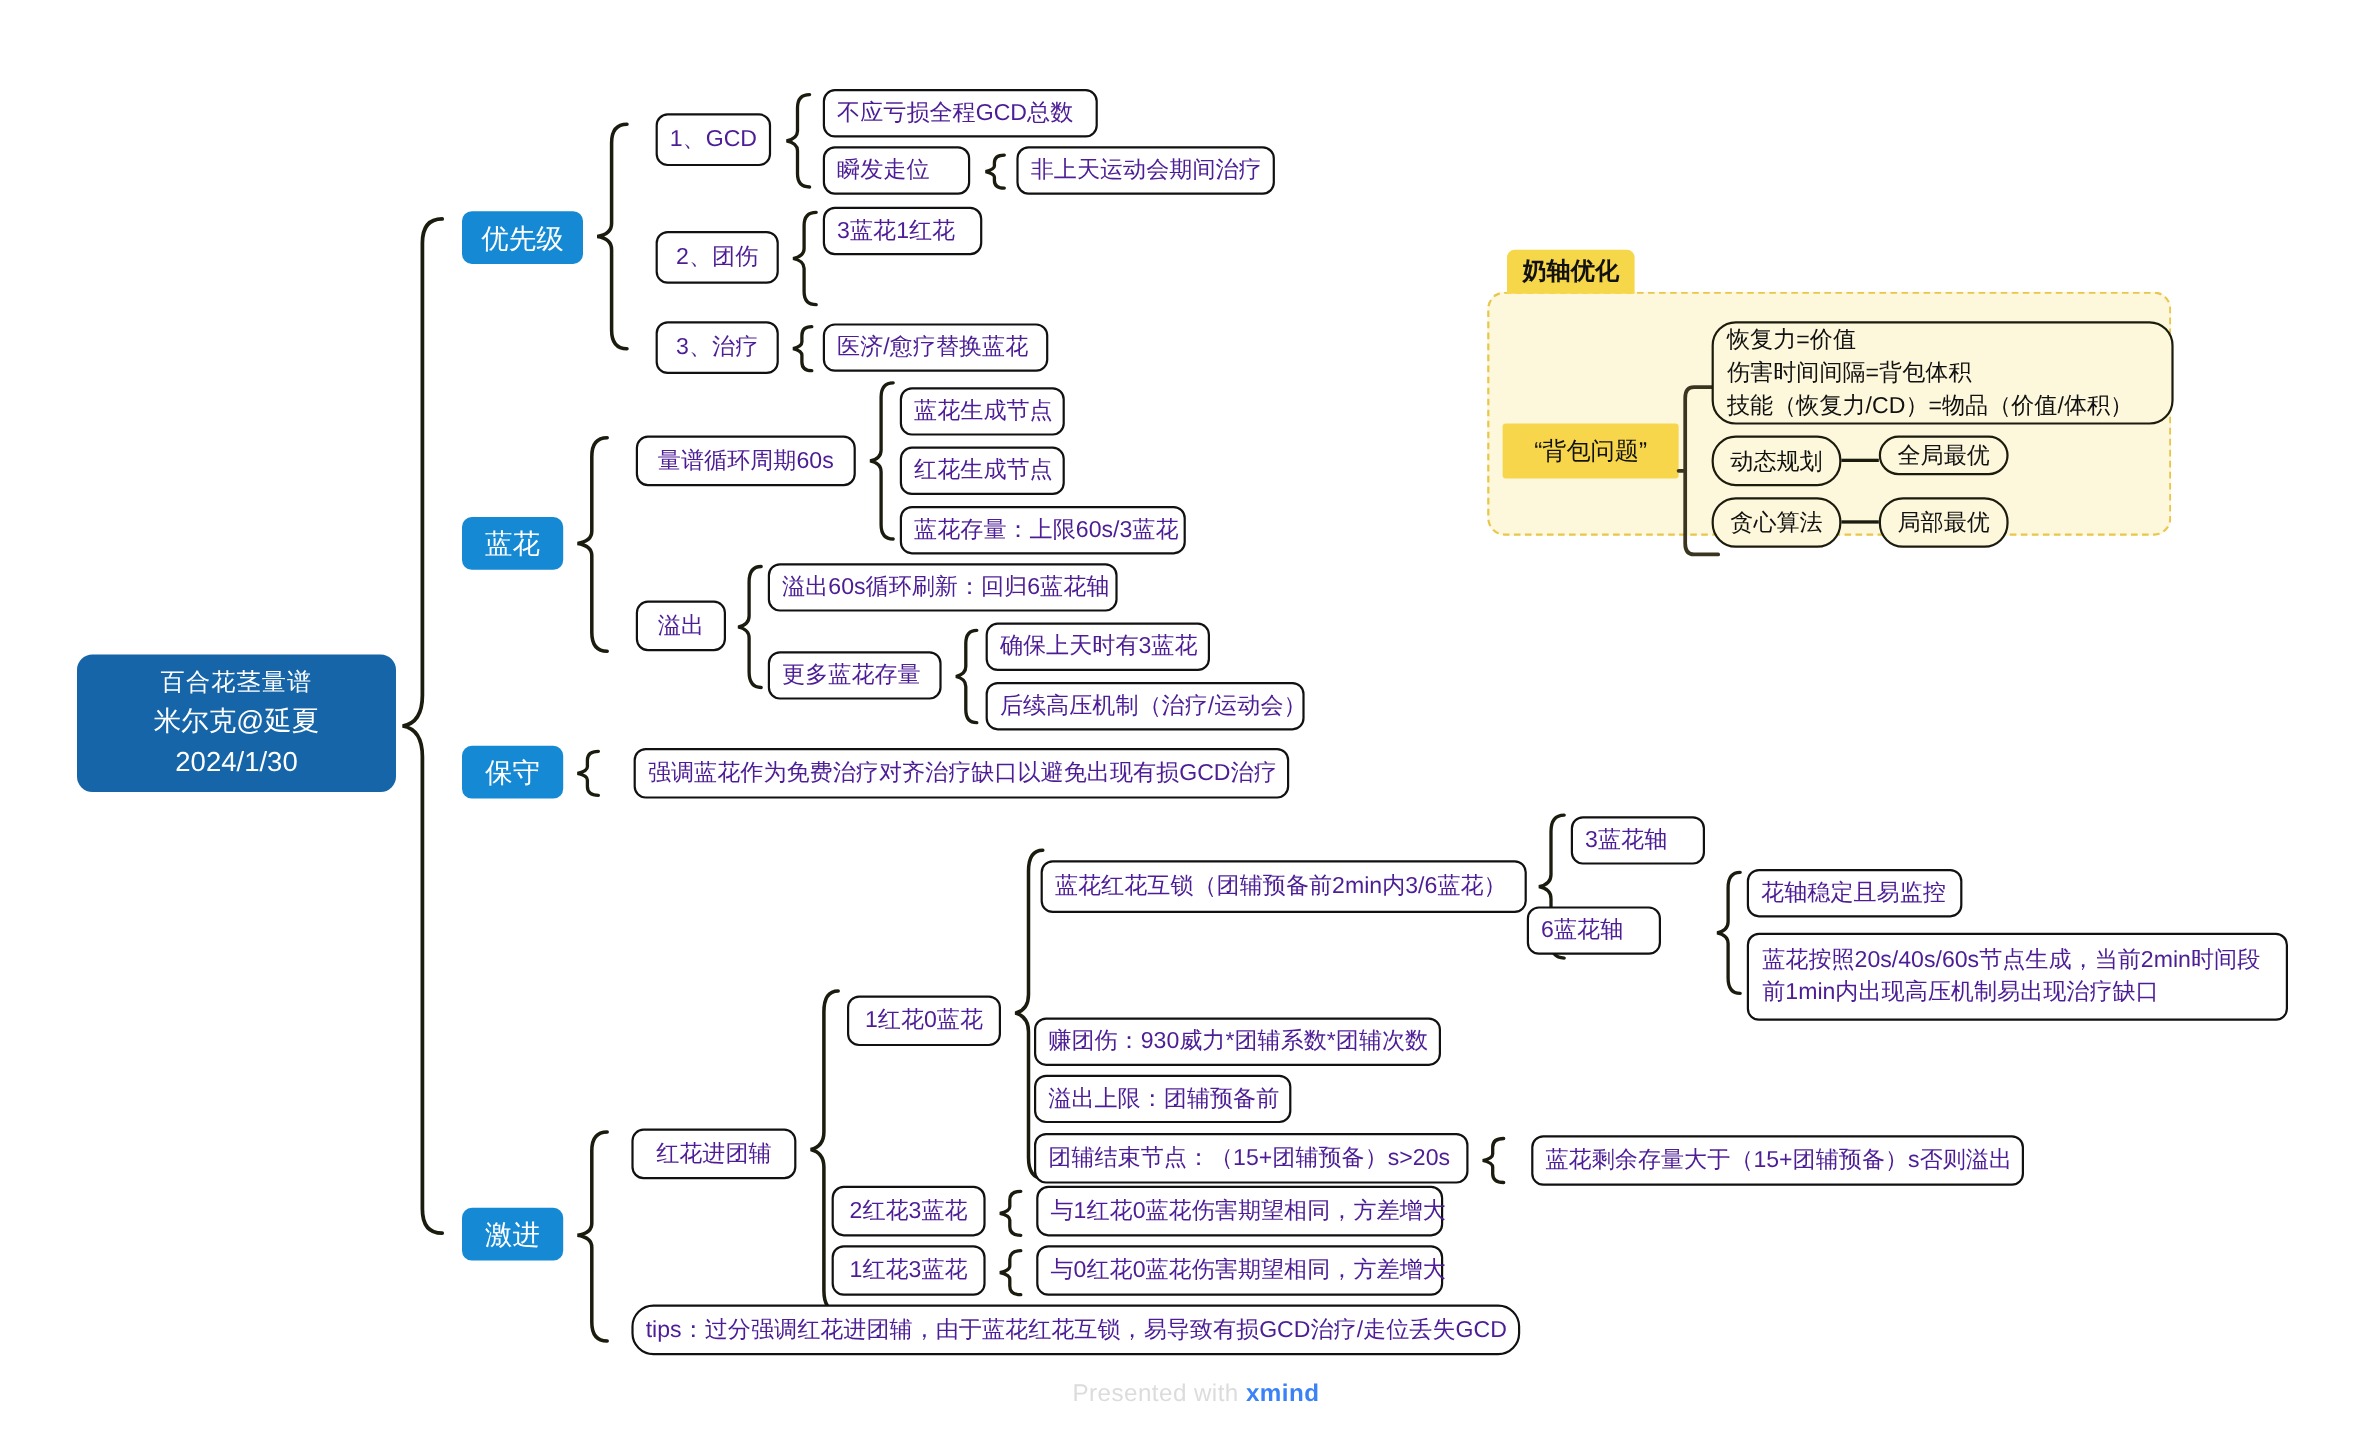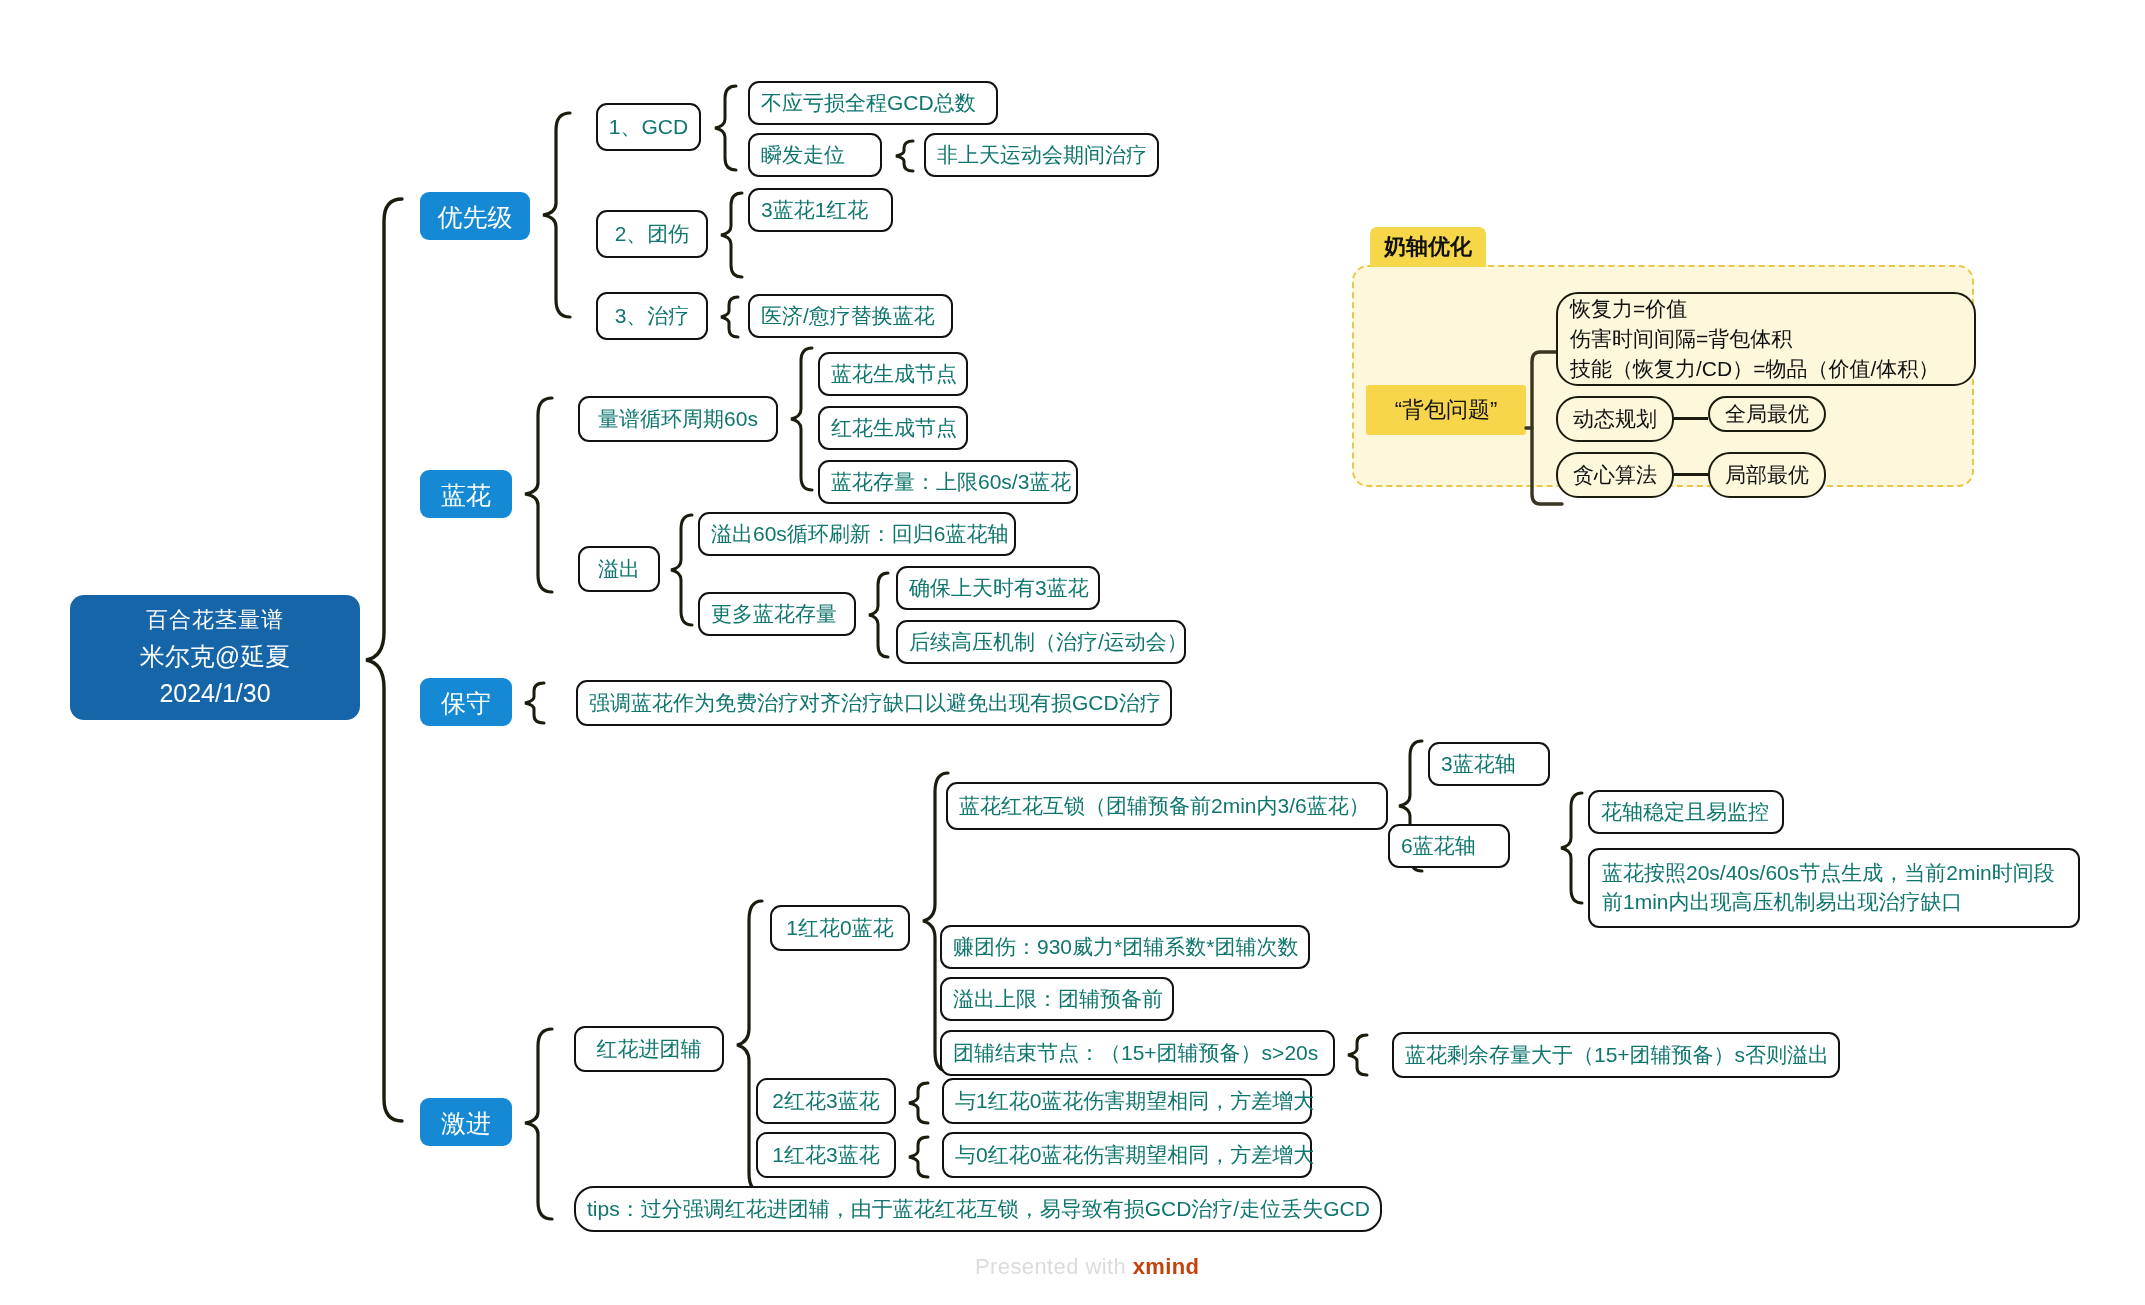--- a/index.html
+++ b/index.html
@@ -16,21 +16,21 @@
     overflow: hidden;
   }
   
   .node {
     position: absolute;
     display: flex;
     align-items: center;
     justify-content: center;
     white-space: pre;
     line-height: 1.32;
-    color: #0f766e;
+    color: #4c1d95;
   }
   
   .root {
     background: #1565a8;
     border-radius: 14px;
     flex-direction: column;
     color: #ffffff;
     text-align: center;
     padding: 14px 20px;
   }
@@ -113,21 +113,21 @@
   .brace svg { display: block; overflow: visible; }
   .conn { position: absolute; background: #1b1b0e; }
 
   
   .footer {
     position: absolute;
     color: #dcdcdc;
     font-size: 22px;
     letter-spacing: .4px;
   }
-  .footer b { color: #c2410c; }
+  .footer b { color: #3b82f6; }
 </style>
 </head>
 <body>
 
 <div id="canvas">
 
   <div class="node root" style="left:70px; top:595px; width:290px; height:125px;">
     <div class="r1">百合花茎量谱</div>
     <div class="r2">米尔克@延夏</div>
     <div class="r3">2024/1/30</div>

